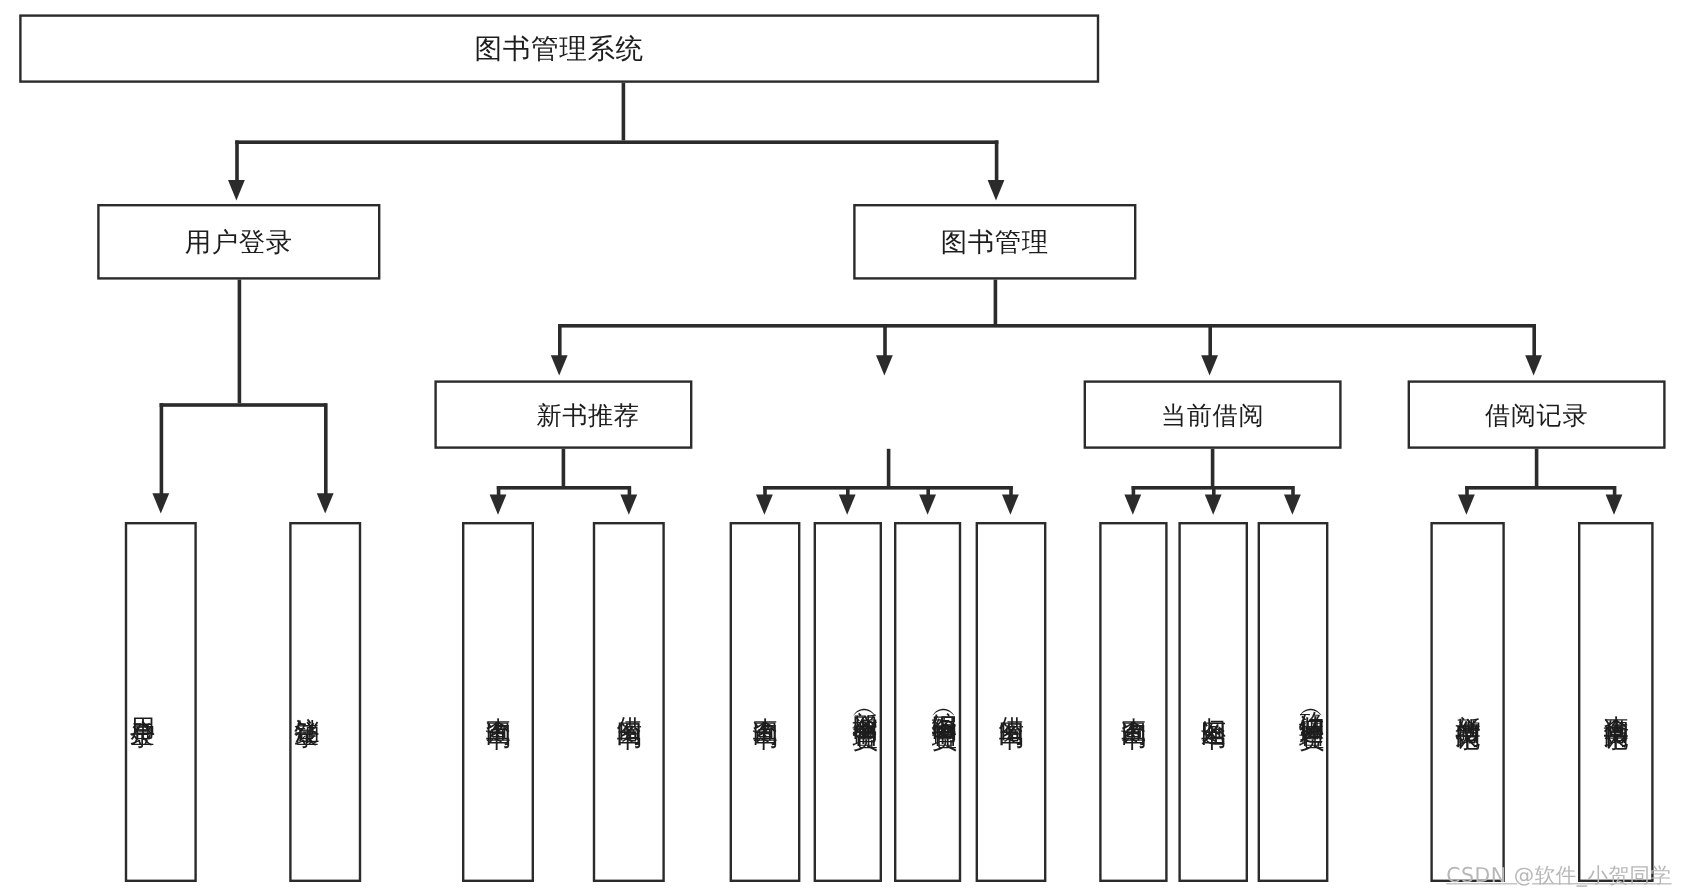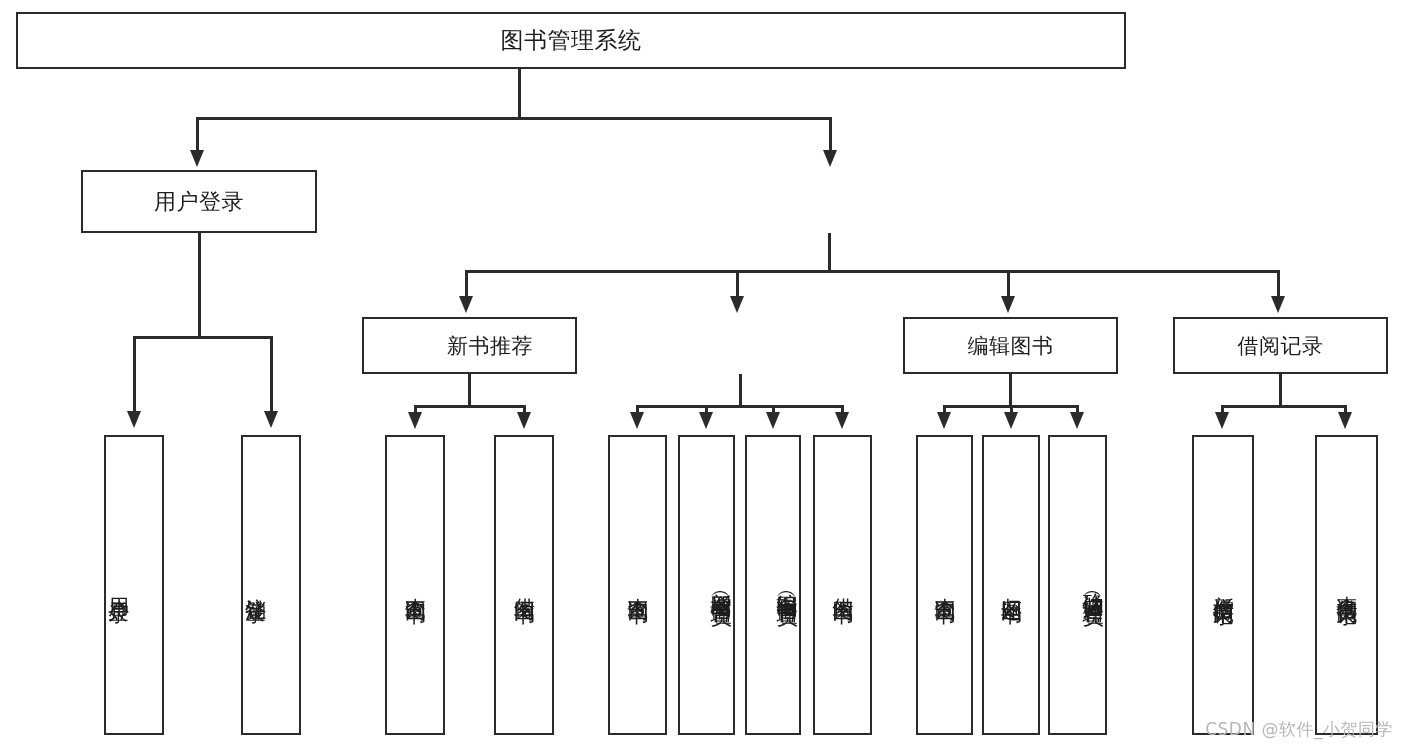--- a/index.html
+++ b/index.html
@@ -66,42 +66,46 @@
 
   
   #watermark {
     position: absolute;
     right: 12px;
     bottom: 6px;
     font-size: 17px;
     color: #b7b7b7;
     white-space: nowrap;
     letter-spacing: 0.5px;
+    text-decoration: underline;
   }
 </style>
 </head>
 <body>
 
 <div id="canvas">
 
-  <div class="node root" style="left:16px; top:12px; width:1110px; height:57px;">
+  <div class="node root" style="left:16px; top:12px; width:900px; height:57px;">
     <span>图书管理系统</span>
   </div>
 
   <div class="vline" style="left:518px; top:69px; width:2.5px; height:48px;"></div>
 
   <div class="hline" style="left:196px; top:117px; width:636px; height:2.5px;"></div>
 
   <div class="vline" style="left:196px; top:117px; width:2.5px; height:36px;"></div>
   <div class="arrow" style="left:190px; top:150px;"></div>
   <div class="vline" style="left:829px; top:117px; width:2.5px; height:36px;"></div>
   <div class="arrow" style="left:823px; top:150px;"></div>
 
   <div class="node level2" style="left:81px; top:170px; width:236px; height:63px;">
     <span>用户登录</span>
+  </div>
+  <div class="node level2" style="left:711px; top:170px; width:236px; height:63px;">
+    <span>图书管理</span>
   </div>
 
   <div class="vline" style="left:198px; top:233px; width:2.5px; height:103px;"></div>
   <div class="hline" style="left:133px; top:336px; width:139px; height:2.5px;"></div>
   <div class="vline" style="left:133px; top:336px; width:2.5px; height:78px;"></div>
   <div class="arrow" style="left:127px; top:411px;"></div>
   <div class="vline" style="left:270px; top:336px; width:2.5px; height:78px;"></div>
   <div class="arrow" style="left:264px; top:411px;"></div>
 
   <div class="vline" style="left:828px; top:233px; width:2.5px; height:37px;"></div>
@@ -116,21 +120,21 @@
   <div class="vline" style="left:1007px; top:270px; width:2.5px; height:28px;"></div>
   <div class="arrow" style="left:1001px; top:296px;"></div>
 
   <div class="vline" style="left:1277px; top:270px; width:2.5px; height:28px;"></div>
   <div class="arrow" style="left:1271px; top:296px;"></div>
 
   <div class="node level3" style="left:362px; top:317px; width:215px; height:57px;padding-left:41px;">
     <span>新书推荐</span>
   </div>
   <div class="node level3" style="left:903px; top:317px; width:215px; height:57px;">
-    <span>编辑图书</span>
+    <span>当前借阅</span>
   </div>
   <div class="node level3" style="left:1173px; top:317px; width:215px; height:57px;">
     <span>借阅记录</span>
   </div>
 
   <div class="vline" style="left:468px; top:374px; width:2.5px; height:31px;"></div>
   <div class="hline" style="left:414px; top:405px; width:111px; height:2.5px;"></div>
   <div class="vline" style="left:414px; top:405px; width:2.5px; height:12px;"></div>
   <div class="arrow" style="left:408px; top:412px;"></div>
   <div class="vline" style="left:523px; top:405px; width:2.5px; height:12px;"></div>

